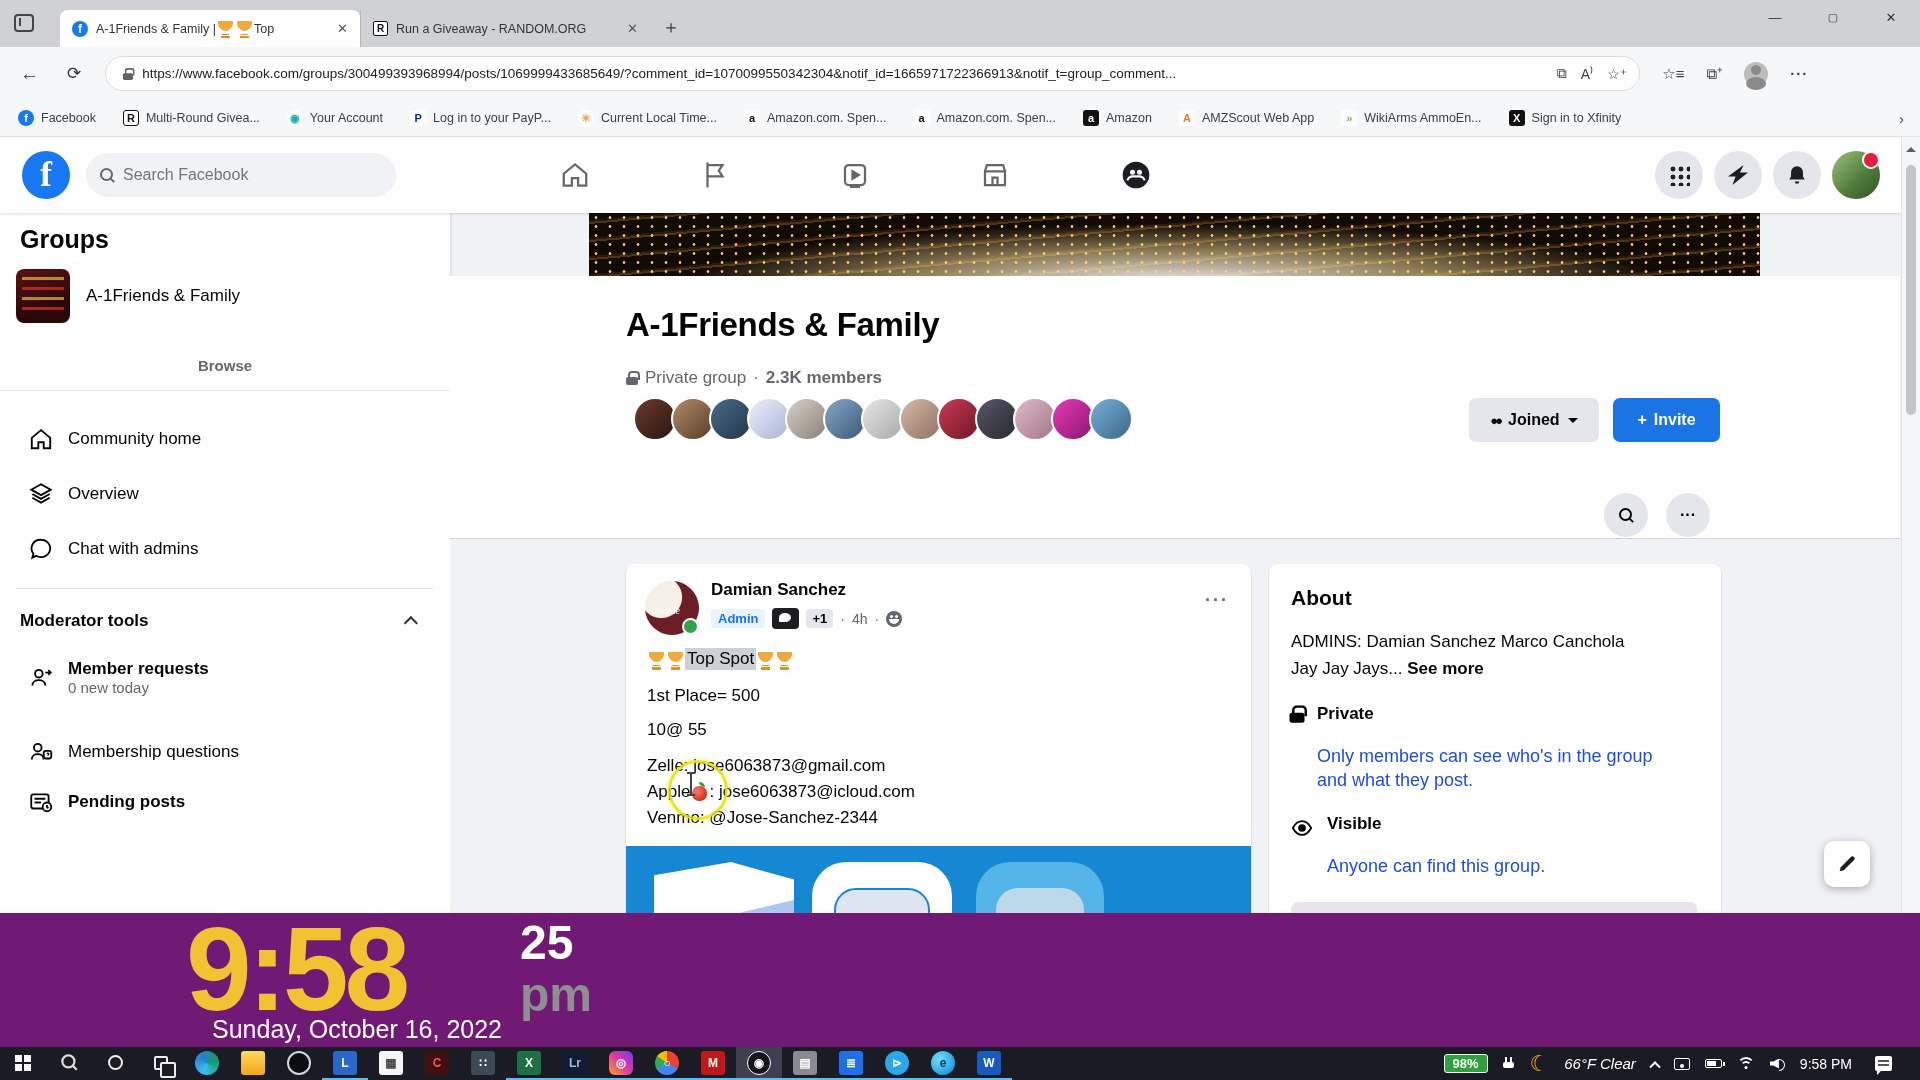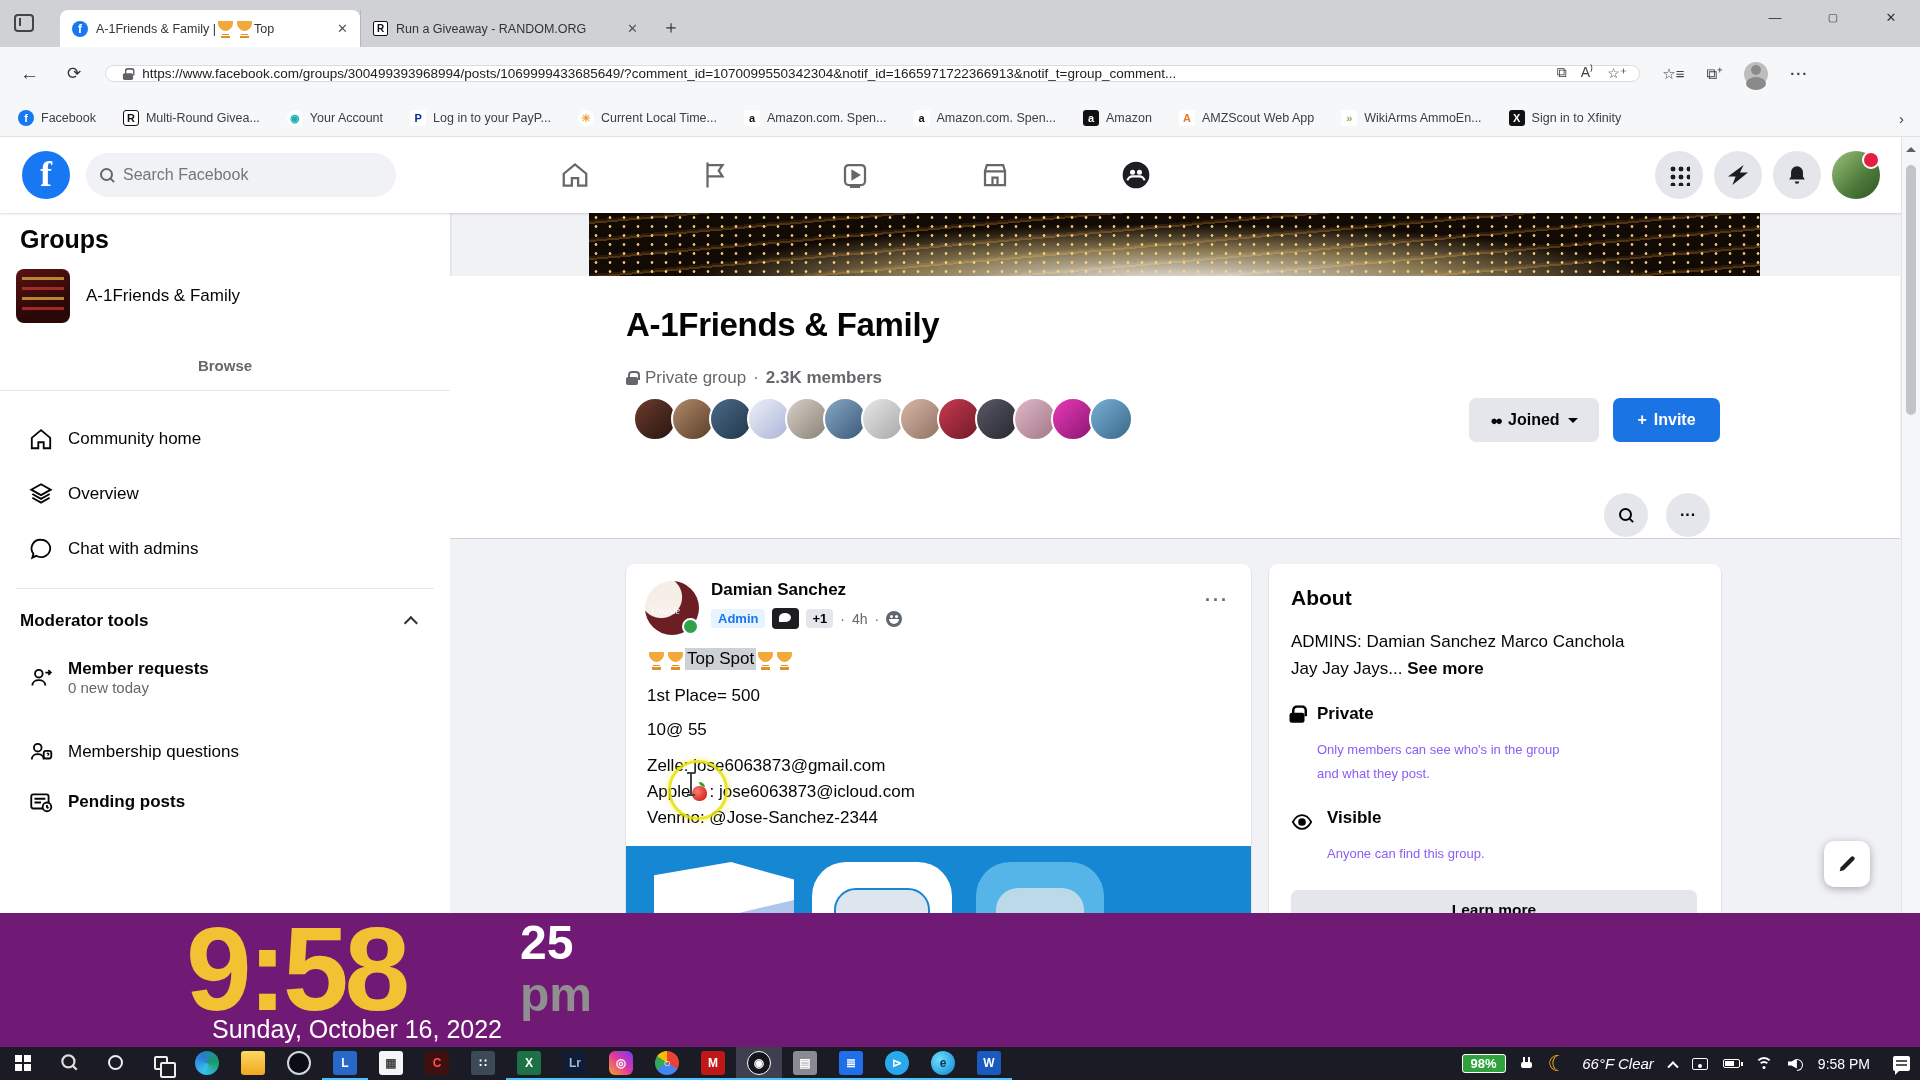--- a/index.html
+++ b/index.html
@@ -19,21 +19,21 @@
   .fav-fb { width:16px; height:16px; border-radius:50%; background:#1877f2; color:#fff; font-weight:bold; font-size:12px; display:flex; align-items:center; justify-content:center; flex:none; }
   .fav-r { width:15px; height:15px; border:1.7px solid #111; border-radius:2px; color:#111; font-weight:bold; font-size:10px; display:flex; align-items:center; justify-content:center; flex:none; background:#fff; }
   .newtab { font-size:18px; color:#333; margin:0 0 8px 12px; }
   .wincontrols { position:absolute; right:0; top:0; height:34px; display:flex; }
   .wc { width:58px; display:flex; align-items:center; justify-content:center; color:#333; font-size:13px; }
   .wc-max { font-size:11px; }
 
   .toolbar { position:absolute; top:47px; left:0; right:0; height:53px; background:#f6f7f8; display:flex; align-items:center; }
   .nav-arrow { font-size:19px; color:#333; margin-left:20px; }
   .nav-refresh { font-size:17px; color:#333; margin-left:28px; }
-  .urlpill { margin-left:24px; width:1535px; height:17px; background:#fff; border:1px solid #d9dbdd; border-radius:18px; display:flex; align-items:flex-end; padding:0 12px; }
+  .urlpill { margin-left:24px; width:1535px; height:35px; background:#fff; border:1px solid #d9dbdd; border-radius:18px; display:flex; align-items:center; padding:0 12px; }
   .url-lock { color:#5f6368; transform:scale(.85); margin:0 8px 0 4px; flex:none; }
   .url-text { font-size:13.5px; color:#202124; white-space:nowrap; overflow:hidden; text-overflow:ellipsis; flex:1; }
   .pill-ic { color:#3c4043; font-size:14px; margin-left:14px; flex:none; }
   .tb-ic { color:#3c4043; font-size:15px; margin-left:22px; }
   .tb-avatar { width:24px; height:24px; border-radius:50%; background:#bdbdbd; margin-left:22px; position:relative; }
   .tb-avatar::before { content:""; position:absolute; top:3px; left:7px; width:10px; height:10px; border-radius:50%; background:#8a8a8a; }
   .tb-avatar::after { content:""; position:absolute; bottom:-4px; left:2px; width:20px; height:13px; border-radius:50%; background:#8a8a8a; }
   .ellipsis { letter-spacing:1px; font-weight:bold; }
 
   .bookmarks { position:absolute; top:100px; left:0; right:0; height:37px; background:#f6f7f8; border-bottom:1px solid #e1e3e5; display:flex; align-items:center; padding:0 14px 0 18px; gap:27px; }
@@ -146,21 +146,21 @@
   .pi-sq1::after { content:""; position:absolute; inset:26px 22px 0 22px; background:#dde6ee; border-radius:22px; border:2px solid #1687d3; }
   .pi-sq2 { position:absolute; left:350px; top:16px; width:128px; height:120px; background:#55b4e8; border-radius:34px; }
   .pi-sq2::after { content:""; position:absolute; inset:26px 20px 0 20px; background:#bcd9ea; border-radius:22px; }
 
   .about-card { left:819px; top:25px; width:452px; height:480px; padding:22px; }
   .about-title { font-size:21px; font-weight:bold; color:#050505; }
   .about-admins { margin-top:18px; font-size:17px; color:#050505; line-height:27px; width:390px; }
   .about-row { display:flex; gap:14px; margin-top:22px; }
   .about-row svg, .about-row .lock { flex:none; margin-top:3px; }
   .ar-title { font-size:17px; font-weight:bold; color:#050505; }
-  .ar-desc { font-size:13px; color:#8b5cf6; line-height:24px; margin-top:14px; }
+  .ar-desc { font-size:18px; color:#1d4ed8; line-height:24px; margin-top:20px; }
   .learn-more { display:block; width:406px; height:40px; margin-top:24px; background:#e4e6eb; border:none; border-radius:7px; font-size:15.5px; font-weight:bold; color:#050505; font-family:inherit; }
 
   .fab { position:absolute; left:1374px; top:302px; width:46px; height:46px; background:#fff; border-radius:10px; box-shadow:0 2px 8px rgba(0,0,0,.3); display:flex; align-items:center; justify-content:center; }
 
   
   .scrollbar { position:absolute; top:137px; right:0; width:19px; height:776px; background:#f5f6f7; border-left:1px solid #e4e4e4; z-index:6; }
   .sb-arrow { position:absolute; top:5px; left:4px; width:0; height:0; border:5px solid transparent; border-bottom-color:#606060; }
   .sb-thumbbar { position:absolute; top:28px; left:4px; width:10px; height:250px; background:#c1c4c9; border-radius:5px; }
 
   
@@ -173,21 +173,21 @@
   
   .taskbar { position:absolute; left:0; bottom:0; width:100%; height:33px; background:#1b1b26; z-index:60; display:flex; align-items:stretch; }
   .tcell { width:46px; display:flex; align-items:center; justify-content:center; border-bottom:2px solid transparent; }
   .tapp-ic { width:24px; height:24px; display:flex; align-items:center; justify-content:center; font-size:12px; font-weight:bold; }
   .winlogo { width:16px; height:16px; display:grid; grid-template:1fr 1fr / 1fr 1fr; gap:2px; }
   .winlogo i { background:#fff; }
   .tmag { color:#ddd; transform:scale(1.1); }
   .cort { width:15px; height:15px; border:2.5px solid #eee; border-radius:50%; }
   .tview { width:14px; height:14px; border:2px solid #eee; border-radius:2px; position:relative; }
   .tview::after { content:""; position:absolute; left:4px; top:4px; width:12px; height:12px; border:2px solid #eee; background:#1b1b26; border-radius:2px; }
-  .tray { margin-left:auto; display:flex; align-items:center; gap:15px; padding-right:10px; color:#fff; }
+  .tray { margin-left:auto; display:flex; align-items:center; gap:15px; padding-right:28px; color:#fff; }
   .batt-pill { background:#2fa13d; border:1.5px solid #fff; border-radius:3px; color:#fff; font-size:13px; font-weight:bold; padding:1px 8px; }
   .plug { width:12px; height:14px; position:relative; }
   .plug::before { content:""; position:absolute; left:2px; top:0; width:2px; height:5px; background:#fff; box-shadow:5px 0 0 #fff; }
   .plug::after { content:""; position:absolute; left:0; top:5px; width:11px; height:6px; background:#fff; border-radius:2px; }
   .moon { color:#f5a623; font-size:22px; line-height:20px; }
   .weather { font-size:15px;font-style:italic; }
   .chevup-t { width:8px; height:8px; border-left:2px solid #fff; border-top:2px solid #fff; transform:rotate(45deg) translate(2px,2px); }
   .cast { width:16px; height:12px; border:1.5px solid #fff; border-radius:2px; position:relative; }
   .cast::after { content:""; position:absolute; left:5px; bottom:1px; width:4px; height:4px; border-radius:50%; background:#fff; }
   .tbatt { width:17px; height:9px; border:1.5px solid #fff; border-radius:2px; position:relative; }

